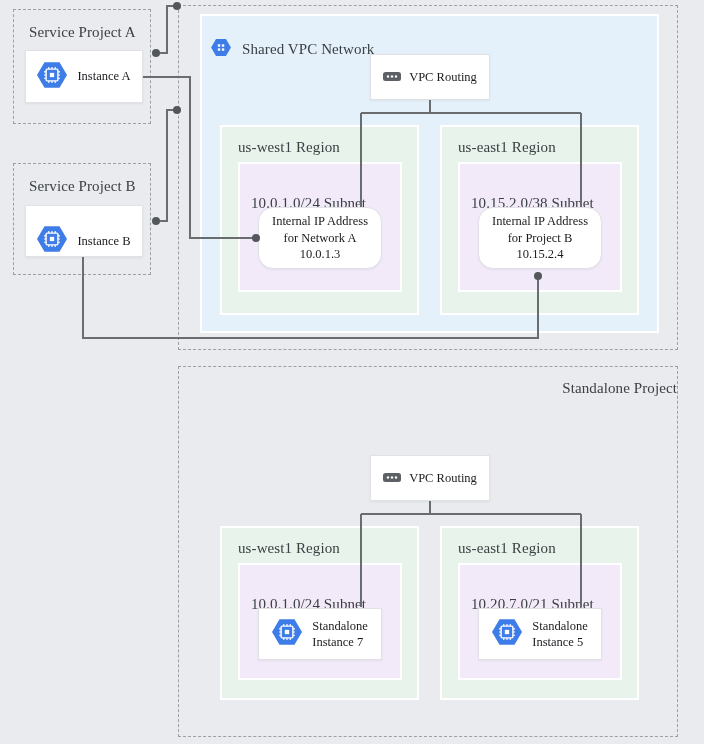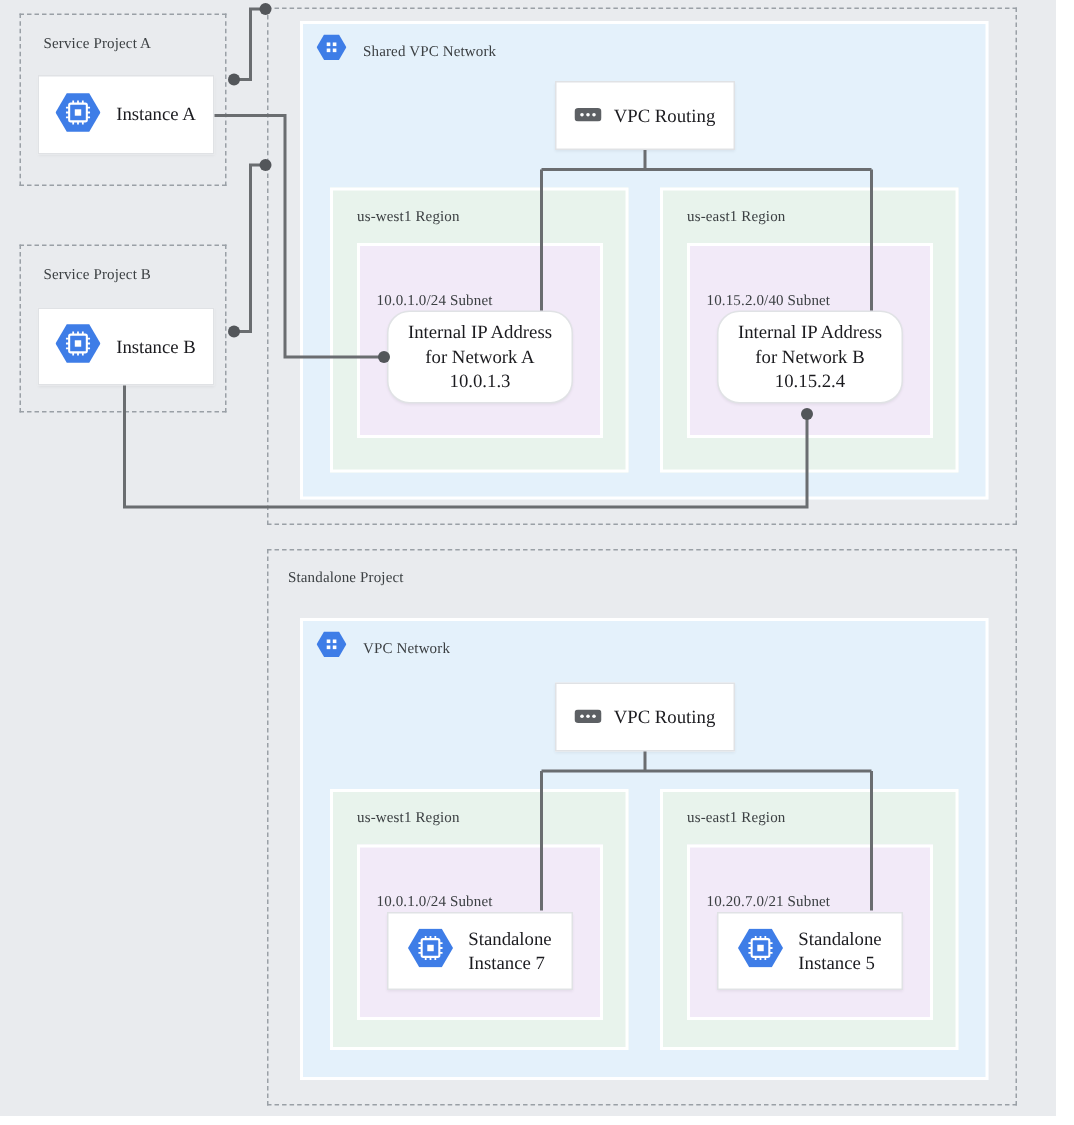--- a/index.html
+++ b/index.html
@@ -4,32 +4,32 @@
 <style>
   html,body{margin:0;padding:0;background:#fff;}
   *{box-sizing:border-box;}
   .canvas{
     position:relative;width:716px;height:750px;background:#ffffff;overflow:hidden;
     font-family:"Liberation Serif", serif;color:#212121;
   }
   .abs{position:absolute;}
   .field{background:#e9ebee;}
   .dashed-box{border:1px dashed #9aa0a6;background:transparent;}
-  .box-label{font-size:10px;color:#3c4043;letter-spacing:.1px;}
+  .box-label{font-size:15px;color:#3c4043;letter-spacing:.1px;}
   .net-box{background:#e4f1fb;border:2px solid #ffffff;}
   .region-box{background:#e8f3ec;border:2px solid #ffffff;}
   .subnet-box{background:#f2eaf8;border:2px solid #ffffff;}
   .node{
     background:#ffffff;border:1px solid #e0e2e5;box-shadow:0 1px 2px rgba(0,0,0,.06);
     display:flex;align-items:center;justify-content:center;font-size:12.5px;color:#1b1b1f;
   }
   .node .txt{line-height:1.32;}
   .node.center-text{text-align:center;border-radius:15px;}
   .row{display:flex;align-items:center;gap:10px;}
-  .net-header{display:flex;align-items:center;gap:11px;padding:7px 0 0 9px;}
+  .net-header{display:flex;align-items:center;gap:11px;padding:7px 0 0 9px;margin-top:16px;}
   .pad-label{padding:14px 0 0 15px;}
   .region-label{padding:12px 0 0 16px;}
   .subnet-label{padding:31px 0 0 11px;}
   svg.overlay{position:absolute;left:0;top:0;pointer-events:none;}
   .connector{stroke:#6a6d70;stroke-width:2;fill:none;}
   .dot{fill:#53565a;stroke:none;}
 </style>
 </head>
 <body>
 
@@ -49,21 +49,21 @@
           <path d="M11 4.5v2M14 4.5v2M17 4.5v2M11 17.5v2M14 17.5v2M17 17.5v2M6.5 9h2M6.5 12h2M6.5 15h2M19.5 9h2M19.5 12h2M19.5 15h2" stroke="#fff" stroke-width="1.1"></path>
         </svg>
       </span>
       <span class="txt">Instance A</span>
     </div>
   </div>
 
   <div class="abs dashed-box" style="left:13px;top:163px;width:138px;height:112px;">
     <div class="box-label pad-label">Service Project B</div>
   </div>
-  <div class="abs node" style="left:25px;top:205px;width:118px;height:52px;">
+  <div class="abs node" style="left:25px;top:205px;width:118px;height:52px;align-items:flex-end;">
     <div class="row">
       <span>
         <svg width="30" height="26" viewBox="0 0 28 24">
           <polygon points="7,0 21,0 28,12 21,24 7,24 0,12" fill="#3e7de7"></polygon>
           <rect x="8.5" y="6.5" width="11" height="11" rx="1" fill="none" stroke="#fff" stroke-width="1.3"></rect>
           <rect x="12" y="10" width="4" height="4" fill="#fff"></rect>
           <path d="M11 4.5v2M14 4.5v2M17 4.5v2M11 17.5v2M14 17.5v2M17 17.5v2M6.5 9h2M6.5 12h2M6.5 15h2M19.5 9h2M19.5 12h2M19.5 15h2" stroke="#fff" stroke-width="1.1"></path>
         </svg>
       </span>
       <span class="txt">Instance B</span>
@@ -112,48 +112,34 @@
       <div>Internal IP Address</div>
       <div>for Network A</div>
       <div>10.0.1.3</div>
     </div>
   </div>
 
   <div class="abs region-box" style="left:440px;top:125px;width:199px;height:190px;">
     <div class="box-label region-label">us-east1 Region</div>
   </div>
   <div class="abs subnet-box" style="left:458px;top:162px;width:164px;height:130px;">
-    <div class="box-label subnet-label">10.15.2.0/40 Subnet</div>
+    <div class="box-label subnet-label">10.15.2.0/38 Subnet</div>
   </div>
   <div class="abs node center-text" style="left:478px;top:207px;width:124px;height:62px;">
     <div class="txt">
       <div>Internal IP Address</div>
-      <div>for Network B</div>
+      <div>for Project B</div>
       <div>10.15.2.4</div>
     </div>
   </div>
 
   <div class="abs dashed-box" style="left:178px;top:366px;width:500px;height:371px;">
-    <div class="box-label" style="padding:13px 0 0 13px;">Standalone Project</div>
-  </div>
-
-  <div class="abs net-box" style="left:200px;top:412px;width:459px;height:308px;">
-    <div class="net-header">
-      <span>
-        <svg width="20" height="17" viewBox="0 0 28 24">
-          <polygon points="7,0 21,0 28,12 21,24 7,24 0,12" fill="#3e7de7"></polygon>
-          <rect x="9.5" y="7.5" width="3.4" height="3.4" fill="#fff"></rect>
-          <rect x="15.2" y="7.5" width="3.4" height="3.4" fill="#fff"></rect>
-          <rect x="9.5" y="13.2" width="3.4" height="3.4" fill="#fff"></rect>
-          <rect x="15.2" y="13.2" width="3.4" height="3.4" fill="#fff"></rect>
-        </svg>
-      </span>
-      <span class="box-label">VPC Network</span>
-    </div>
-  </div>
+    <div class="box-label" style="padding:13px 0 0 13px;text-align:right;">Standalone Project</div>
+  </div>
+
 
   <div class="abs node" style="left:370px;top:455px;width:120px;height:46px;">
     <div class="row" style="gap:8px;">
       <span>
         <svg width="18" height="9" viewBox="0 0 18 9">
           <rect x="0" y="0" width="18" height="9" rx="2.5" fill="#5d6064"></rect>
           <circle cx="5" cy="4.5" r="1.2" fill="#fff"></circle>
             <circle cx="9" cy="4.5" r="1.2" fill="#fff"></circle>
             <circle cx="13" cy="4.5" r="1.2" fill="#fff"></circle>
         </svg>

